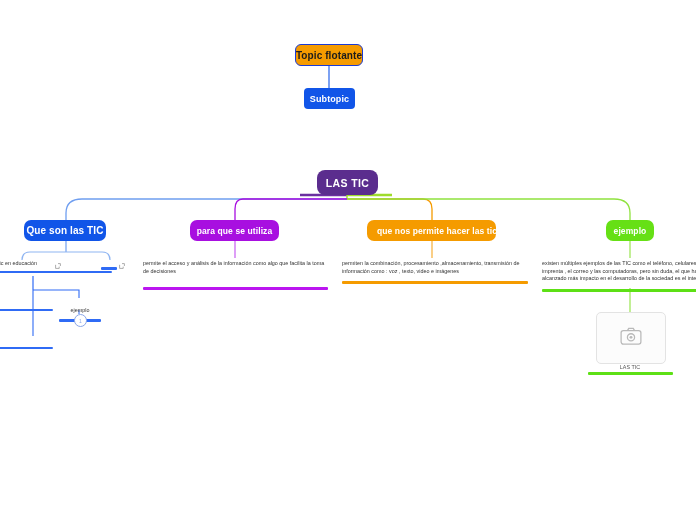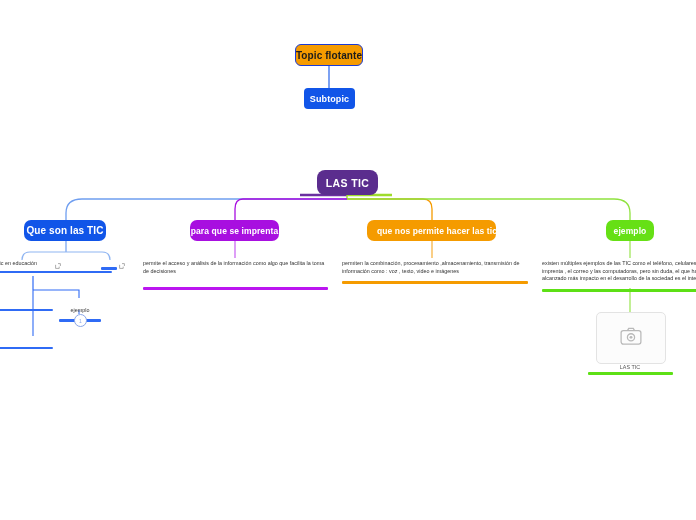--- a/index.html
+++ b/index.html
@@ -266,21 +266,21 @@
   </div>
 
   <div class="pill node-root">
     <span>LAS TIC</span>
   </div>
 
   <div class="pill node-b1">
     <span>Que son las TIC</span>
   </div>
   <div class="pill node-b2">
-    <span>para que se imprenta</span>
+    <span>para que se utiliza</span>
   </div>
   <div class="pill node-b3">
     <span>que nos permite hacer las tic</span>
   </div>
   <div class="pill node-b4">
     <span>ejemplo</span>
   </div>
 
   <div class="leaf leaf-b1a">
     <span class="txt">uso de las tic en educación</span>

